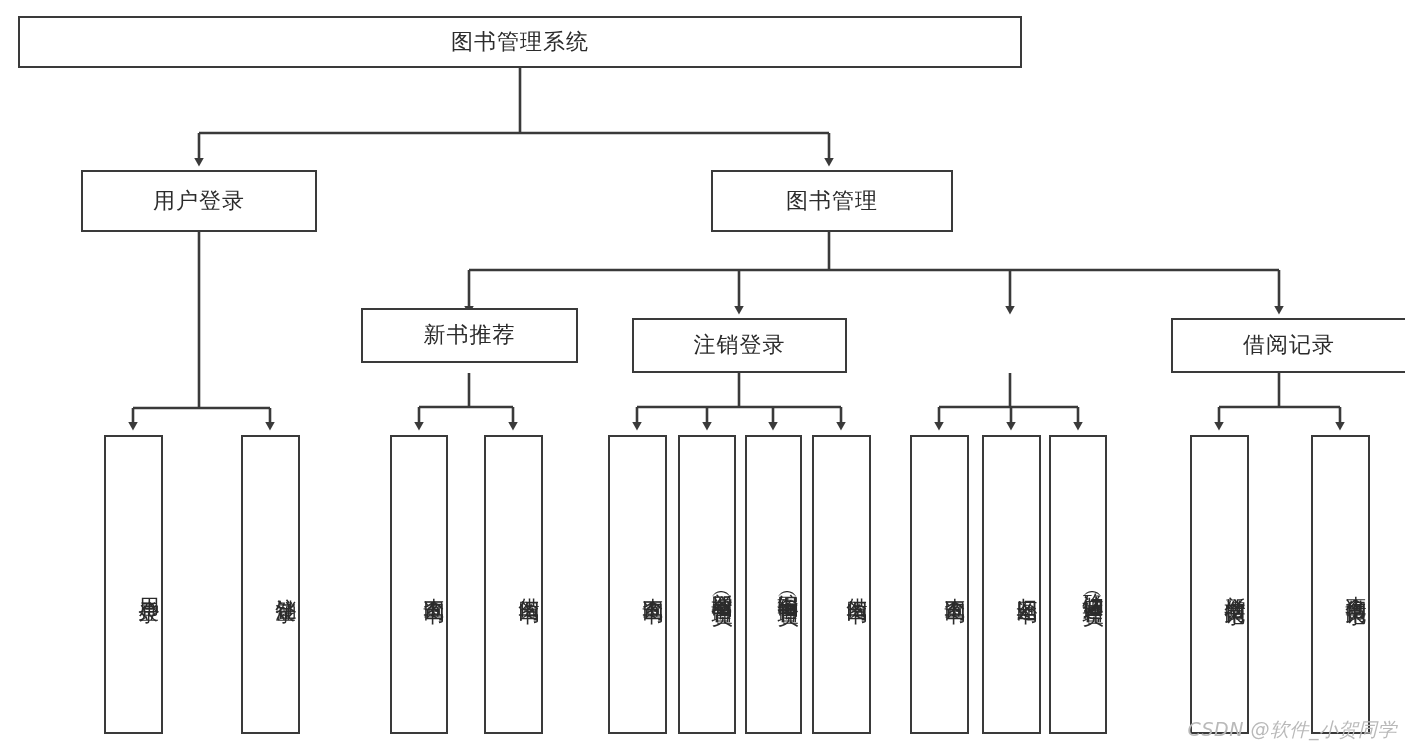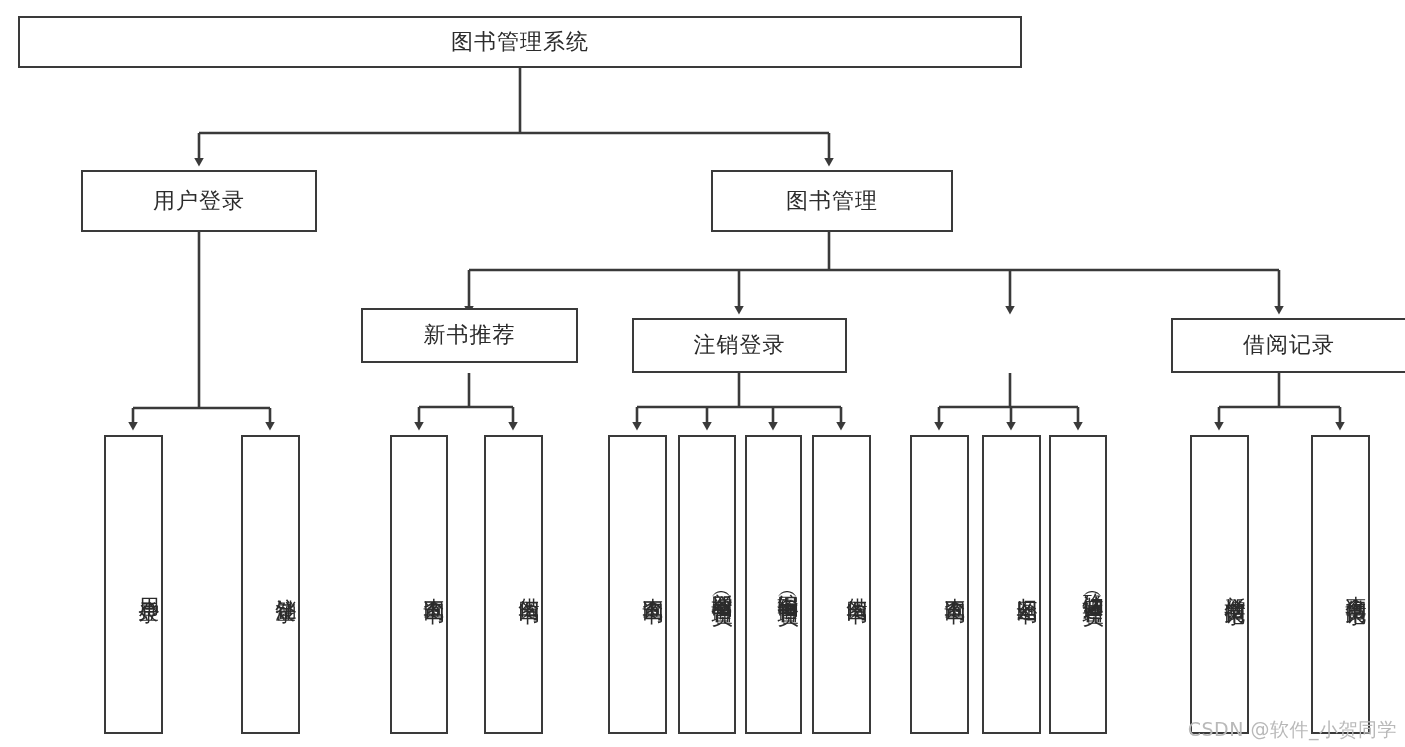--- a/index.html
+++ b/index.html
@@ -57,20 +57,21 @@
     pointer-events: none;
   }
   .watermark {
     position: absolute;
     right: 8px;
     bottom: 4px;
     font-size: 19px;
     color: #b9b9b9;
     letter-spacing: 0.5px;
     white-space: nowrap;
+    font-style: italic;
   }
 </style>
 </head>
 <body>
 
 <div id="canvas">
 
   <svg class="lines" viewBox="0 0 1405 747" width="1405" height="747" xmlns="http://www.w3.org/2000/svg">
     <defs>
       <marker id="arrow" markerWidth="9" markerHeight="10" refX="0.5" refY="5" orient="auto" markerUnits="userSpaceOnUse">

